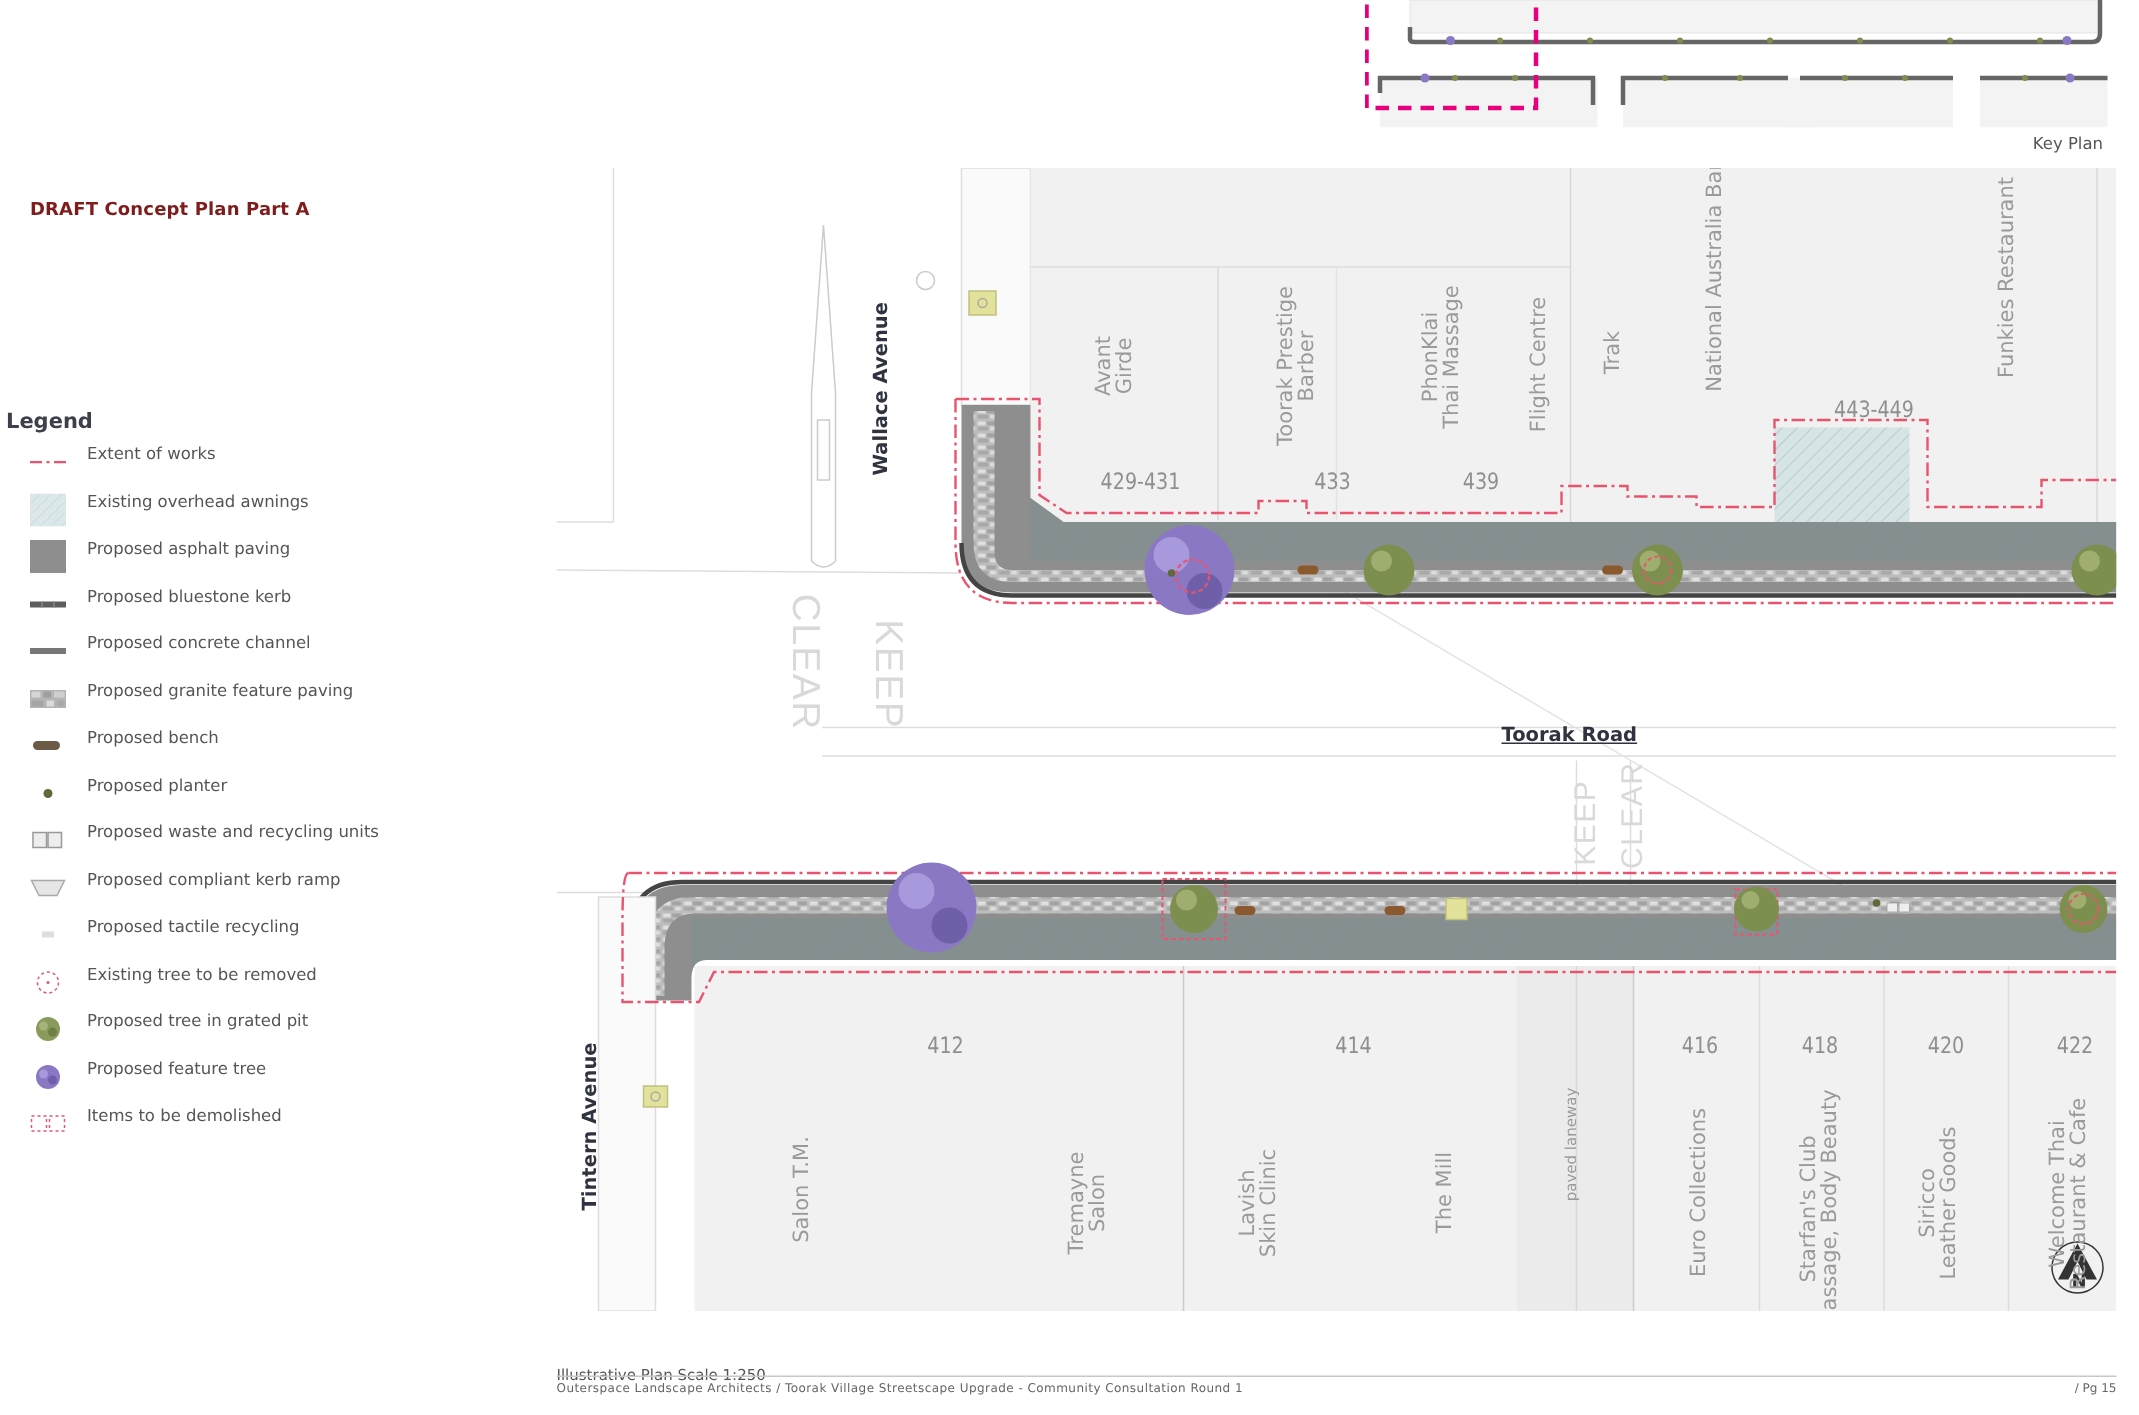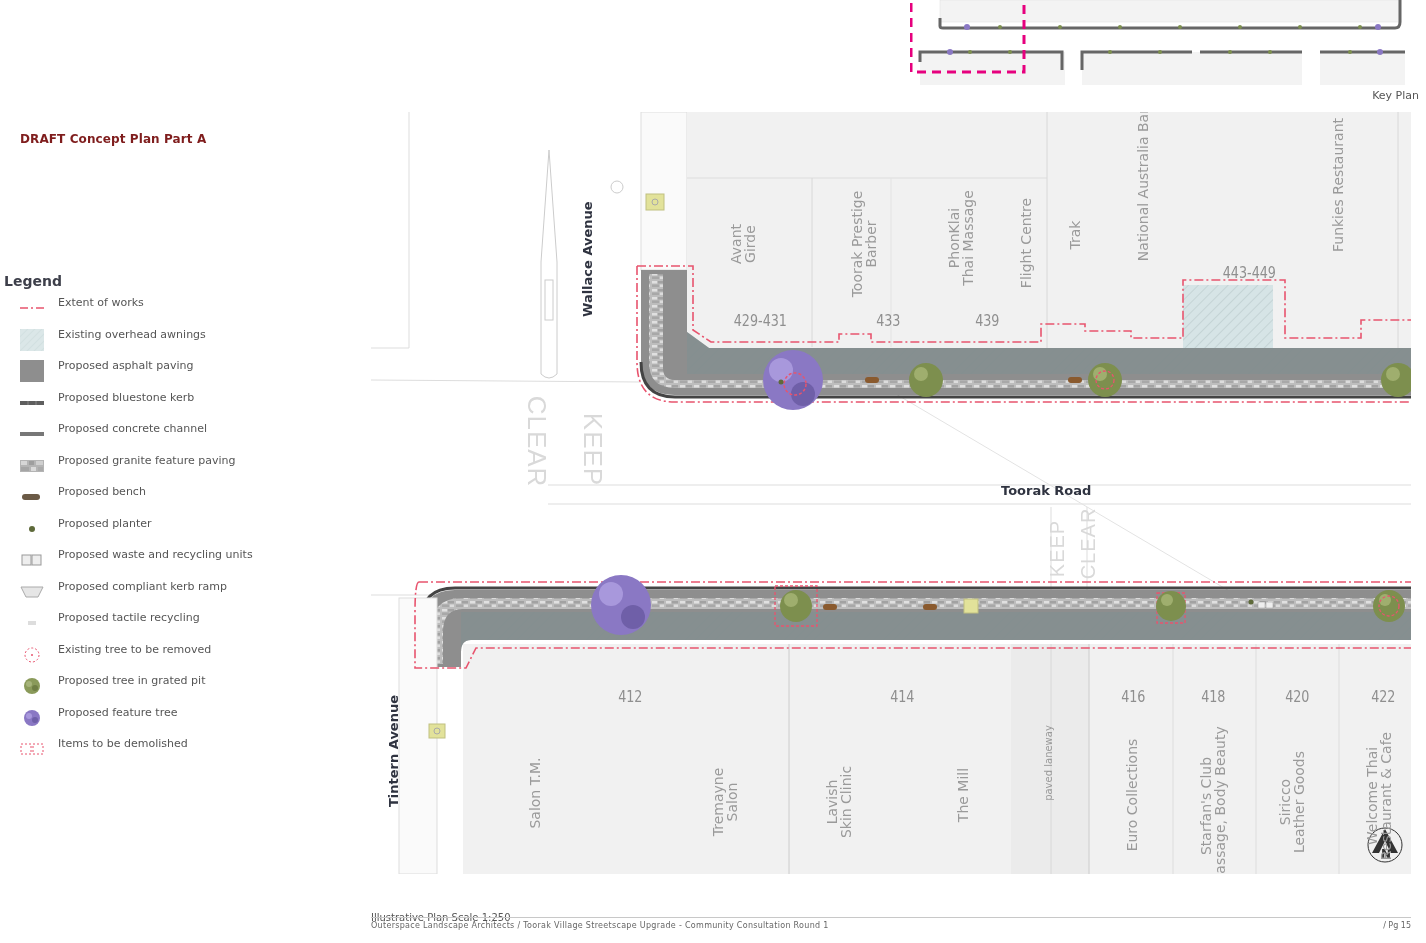--- a/index.html
+++ b/index.html
@@ -9,21 +9,21 @@
   
   .title { position: absolute; left: 20px; top: 132px; font-size: 12px; font-weight: bold; color: #7f1d1d; letter-spacing: 0.1px; }
   .legend-title { position: absolute; left: 4px; top: 273px; font-size: 14px; font-weight: bold; color: #3d3f4a; }
   .legend { position: absolute; left: 20px; top: 296px; width: 320px; }
   .legend-item { position: relative; height: 31.5px; display: flex; }
   .legend-swatch { width: 24px; height: 24px; display: flex; align-items: center; justify-content: center; margin-right: 14px; flex: none; }
   .legend-label { font-size: 11px; color: #555; white-space: nowrap; }
 
   
   .keyplan { position: absolute; left: 910px; top: 0; width: 505px; height: 85px; }
-  .keyplan-label { position: absolute; right: 7px; top: 89px; font-size: 11px; color: #555; }
+  .keyplan-label { position: absolute; right: 24px; top: 89px; font-size: 11px; color: #555; }
 
   
   .plan { position: absolute; left: 371px; top: 112px; width: 1040px; height: 762px; overflow: hidden; background: #fff; }
   .street-label { position: absolute; font-weight: bold; color: #2f3340; font-size: 13px; white-space: nowrap; }
   .street-label.vert { transform: rotate(-90deg); transform-origin: left top; }
   .shop-label { position: absolute; font-size: 14px; color: #9a9a9a; white-space: pre; text-align: center; line-height: 1; transform: rotate(-90deg); transform-origin: center center; }
   .num-label { position: absolute; font-size: 15px; color: #8f8f8f; transform: scaleX(0.85); }
   .road-mark { position: absolute; font-size: 26px; color: #d9d9d9; letter-spacing: 1px; font-family: "Liberation Sans Narrow","Liberation Sans", sans-serif; }
 
   .scale-note { position: absolute; left: 371px; top: 912px; font-size: 10px; color: #555; }
@@ -343,21 +343,21 @@
     <rect x="895" y="490" width="7" height="6" fill="#eee" stroke="#999" stroke-width="0.5"></rect>
 
     <g transform="translate(1014,733)">
       <circle r="17" fill="none" stroke="#333" stroke-width="1"></circle>
       <polygon points="0,-16 -13,8 -6,8 0,-4 6,8 13,8" fill="#333"></polygon>
       <text x="-4" y="13" font-size="12" font-family="DejaVu Sans, sans-serif" fill="#333" font-weight="bold">N</text>
     </g>
   </svg>
 
   <div class="street-label vert" style="left:209px; top:205px;">Wallace Avenue</div>
-  <div class="street-label" style="left:630px; top:371px;">Toorak Road</div>
+  <div class="street-label" style="left:630px; top:371px;text-decoration:underline;">Toorak Road</div>
   <div class="street-label vert" style="left:15px; top:695px;">Tintern Avenue</div>
 
   <div class="road-mark" style="left:185px; top:322px; transform:rotate(90deg);">KEEP</div>
   <div class="road-mark" style="left:120px; top:314px; transform:rotate(90deg);">CLEAR</div>
   <div class="road-mark" style="left:658px; top:425px; transform:rotate(-90deg); font-size:20px;">KEEP</div>
   <div class="road-mark" style="left:682px; top:420px; transform:rotate(-90deg); font-size:20px;">CLEAR</div>
 
   <div class="shop-label" style="left:352px; top:118px;">Avant
 Girde</div>
   <div class="num-label" style="left:358px; top:200px;">429-431</div>

